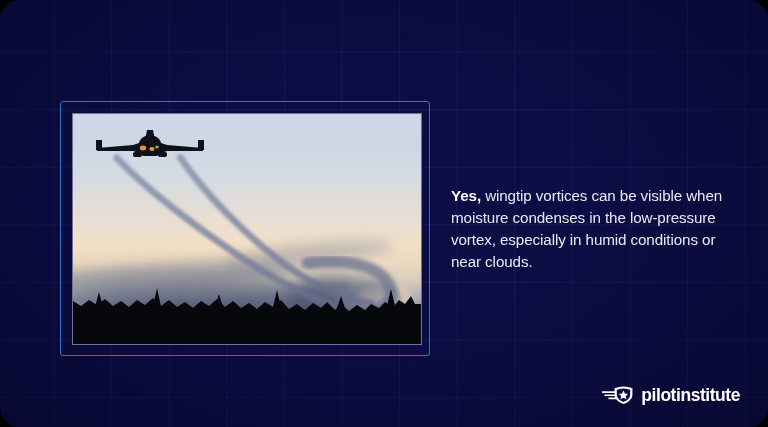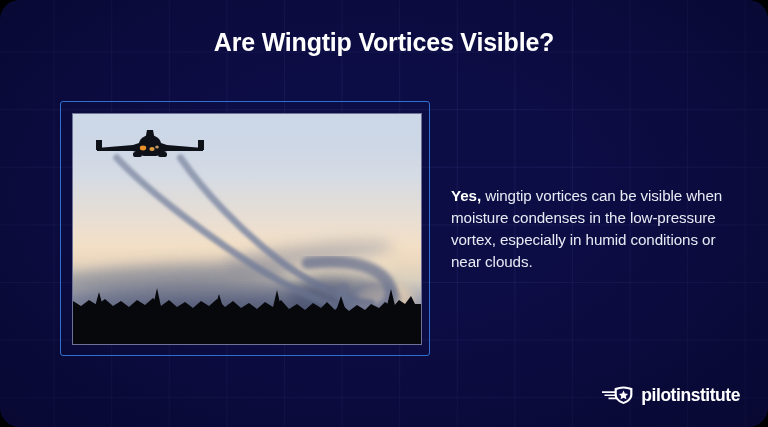--- a/index.html
+++ b/index.html
@@ -179,21 +179,20 @@
     line-height: 20px;
   }
 </style>
 </head>
 <body>
 
 <div id="slide-card">
 
   <div id="grid-overlay"></div>
 
-  <div id="page-title">Are Wingtip Vortices Visible?</div>
 
   <div id="image-frame"></div>
 
   <div id="photo-wrapper">
     <div id="photo">
       <div class="sky"></div>
       <div class="glow2"></div>
       <div class="cloud c4"></div>
       <div class="cloud c1"></div>
       <div class="cloud c2"></div>

